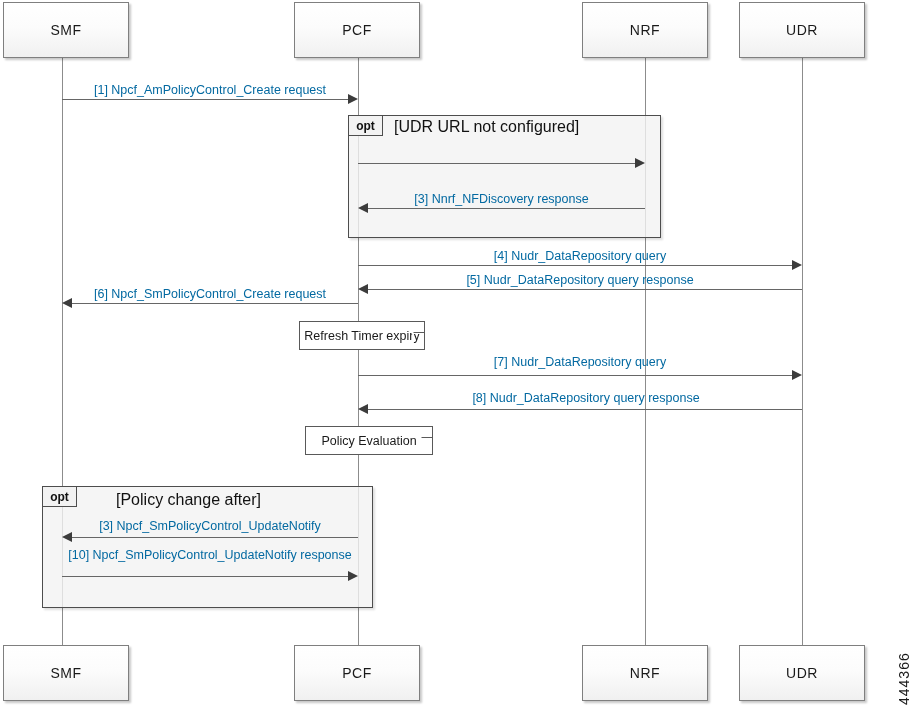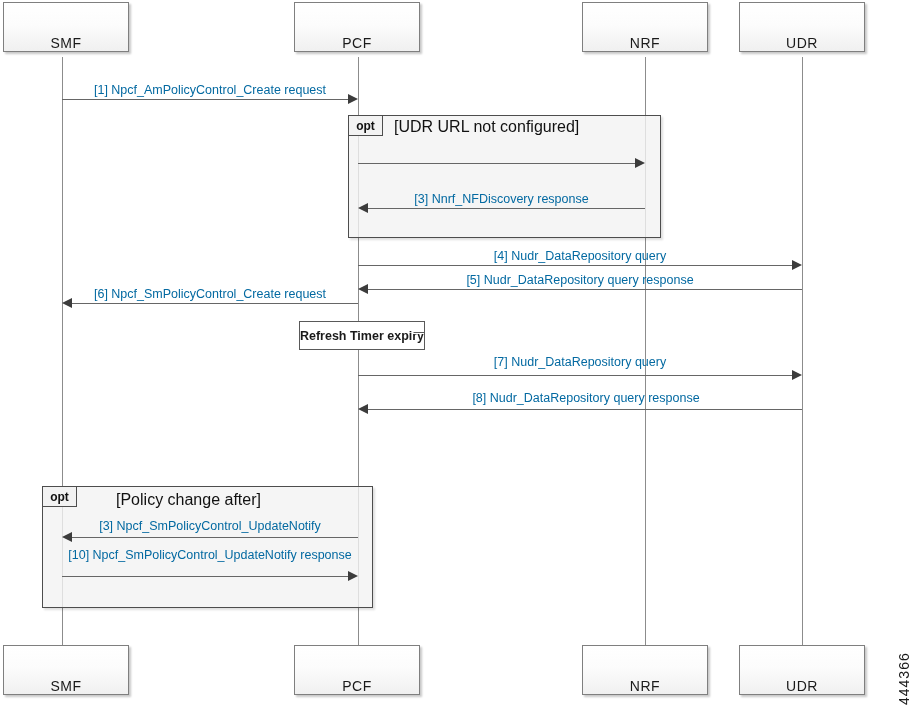--- a/index.html
+++ b/index.html
@@ -13,26 +13,26 @@
     width: 917px;
     height: 709px;
     background: #ffffff;
     overflow: hidden;
   }
 
   
   .participant {
     position: absolute;
     width: 126px;
-    height: 50px;
+    height: 56px;
     border: 1px solid #7f7f7f;
     background: linear-gradient(180deg, #ffffff 0%, #fcfcfc 45%, #f0f0f0 100%);
     box-shadow: 2px 2px 2px rgba(0,0,0,0.22);
     display: flex;
-    align-items: flex-end;
+    align-items: center;
     justify-content: center;
     font-size: 14px;
     color: #1a1a1a;
     letter-spacing: 0.5px;
     z-index: 6;
   }
 
   
   .lifeline {
     position: absolute;
@@ -117,21 +117,20 @@
     position: absolute;
     background: #ffffff;
     border: 1px solid #595959;
     z-index: 7;
     display: flex;
     align-items: center;
     justify-content: center;
     font-size: 12.5px;
     color: #1a1a1a;
     white-space: nowrap;
-    font-weight: bold;
   }
   .note .fold {
     position: absolute;
     top: -1px; right: -1px;
     width: 12px; height: 12px;
     background: #ffffff;
     border-left: 1px solid #595959;
     border-bottom: 1px solid #595959;
     clip-path: polygon(0 0, 100% 100%, 0 100%);
     transform: scaleX(-1);
@@ -223,20 +222,25 @@
   </div>
 
   <div class="msg-label" style="left:358px; top:355px; width:444px;">[7] Nudr_DataRepository query</div>
   <div class="msg-line" style="left:358px; top:375px; width:434px;"></div>
   <div class="msg-head right" style="left:792px; top:370px;"></div>
 
   <div class="msg-label" style="left:358px; top:391px; width:444px;padding-left:12px;">[8] Nudr_DataRepository query response</div>
   <div class="msg-line" style="left:368px; top:409px; width:434px;"></div>
   <div class="msg-head left" style="left:358px; top:404px;"></div>
 
+  <div class="note" style="left:305px; top:426px; width:128px; height:29px;">
+    <span>Policy Evaluation</span>
+    <span class="fold-tri"></span>
+    <span class="fold"></span>
+  </div>
 
   <div class="msg-label" style="left:62px; top:519px; width:296px;">[3] Npcf_SmPolicyControl_UpdateNotify</div>
   <div class="msg-line" style="left:72px; top:537px; width:286px;"></div>
   <div class="msg-head left" style="left:62px; top:532px;"></div>
 
   <div class="msg-label wrap" style="left:62px; top:548px; width:296px;">[10] Npcf_SmPolicyControl_UpdateNotify response</div>
   <div class="msg-line" style="left:62px; top:576px; width:286px;"></div>
   <div class="msg-head right" style="left:348px; top:571px;"></div>
 
   <div class="participant" style="left:3px;   top:645px;">

